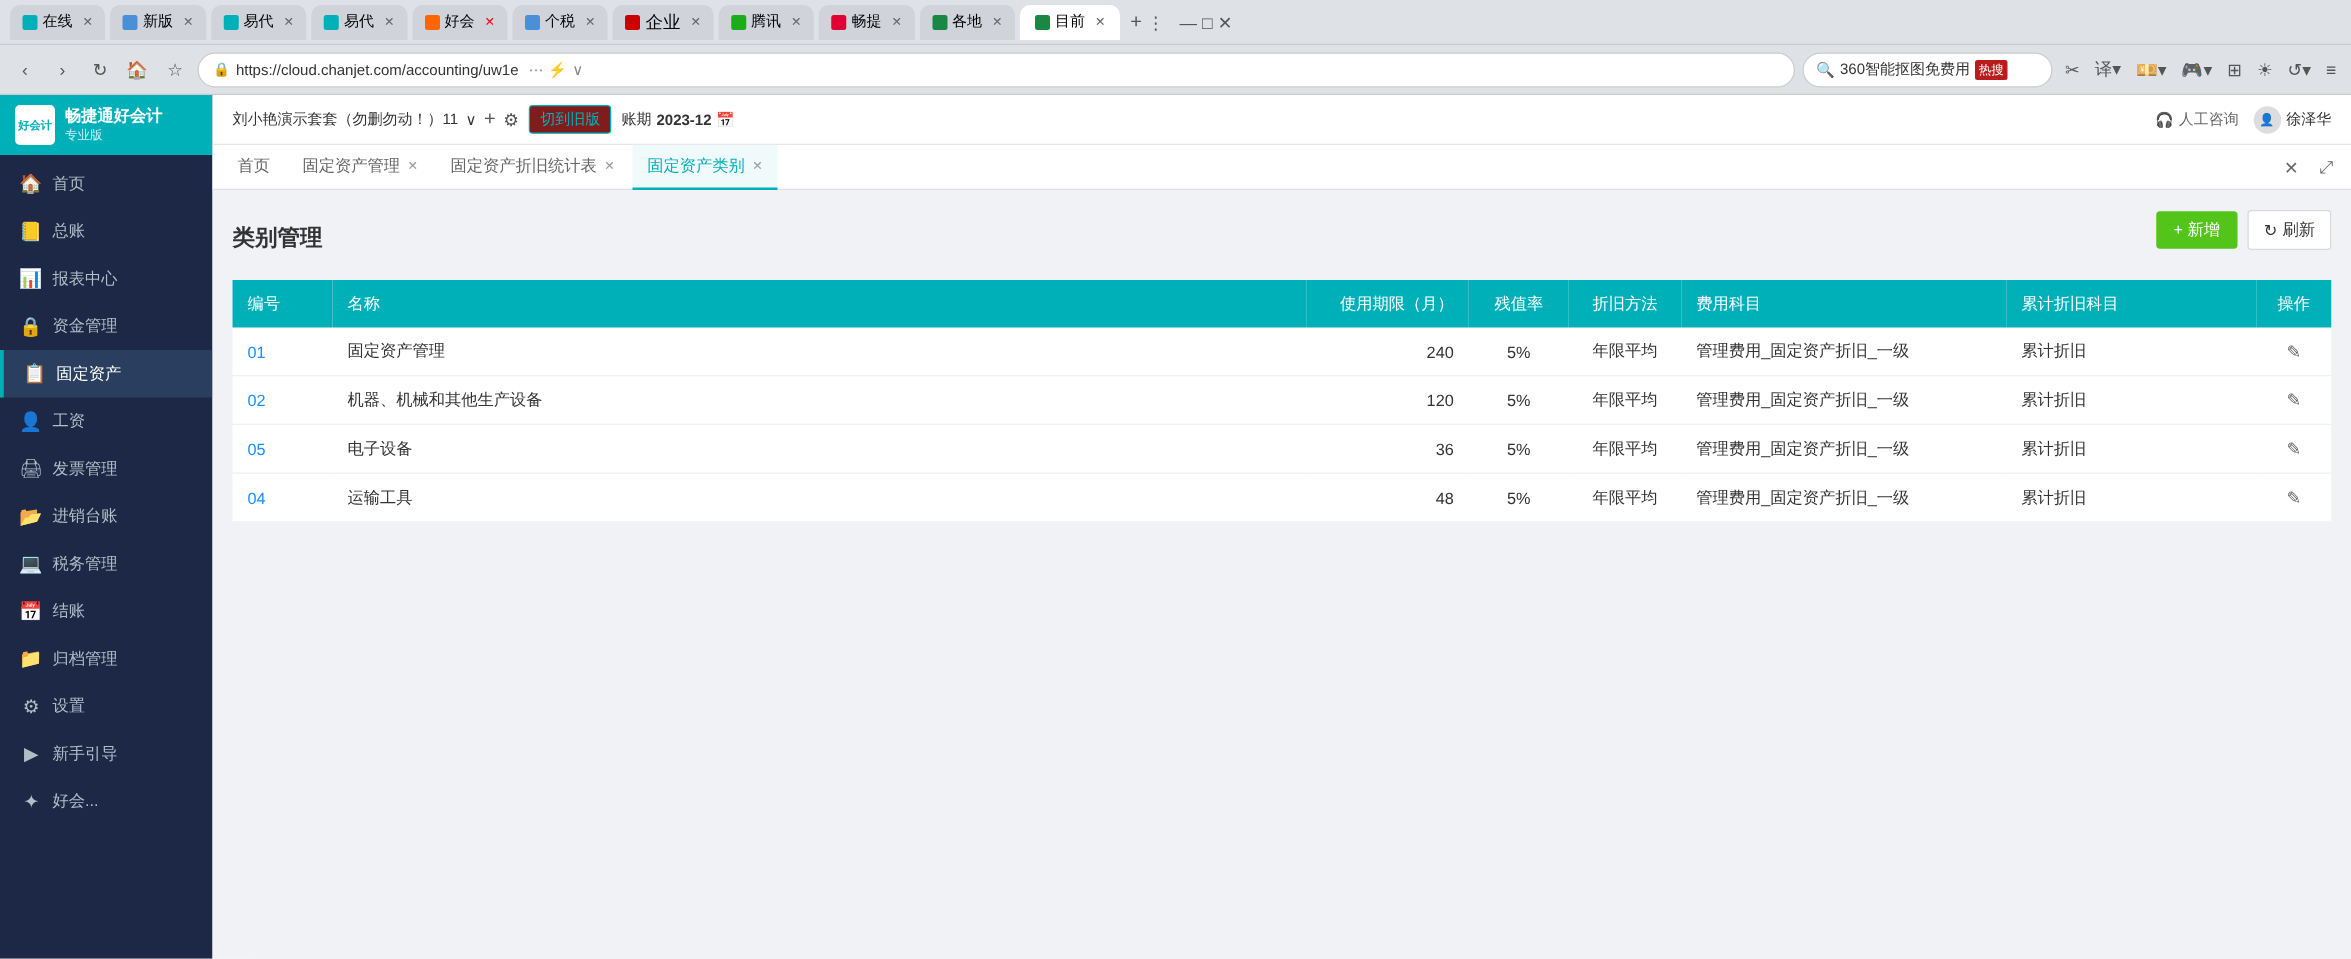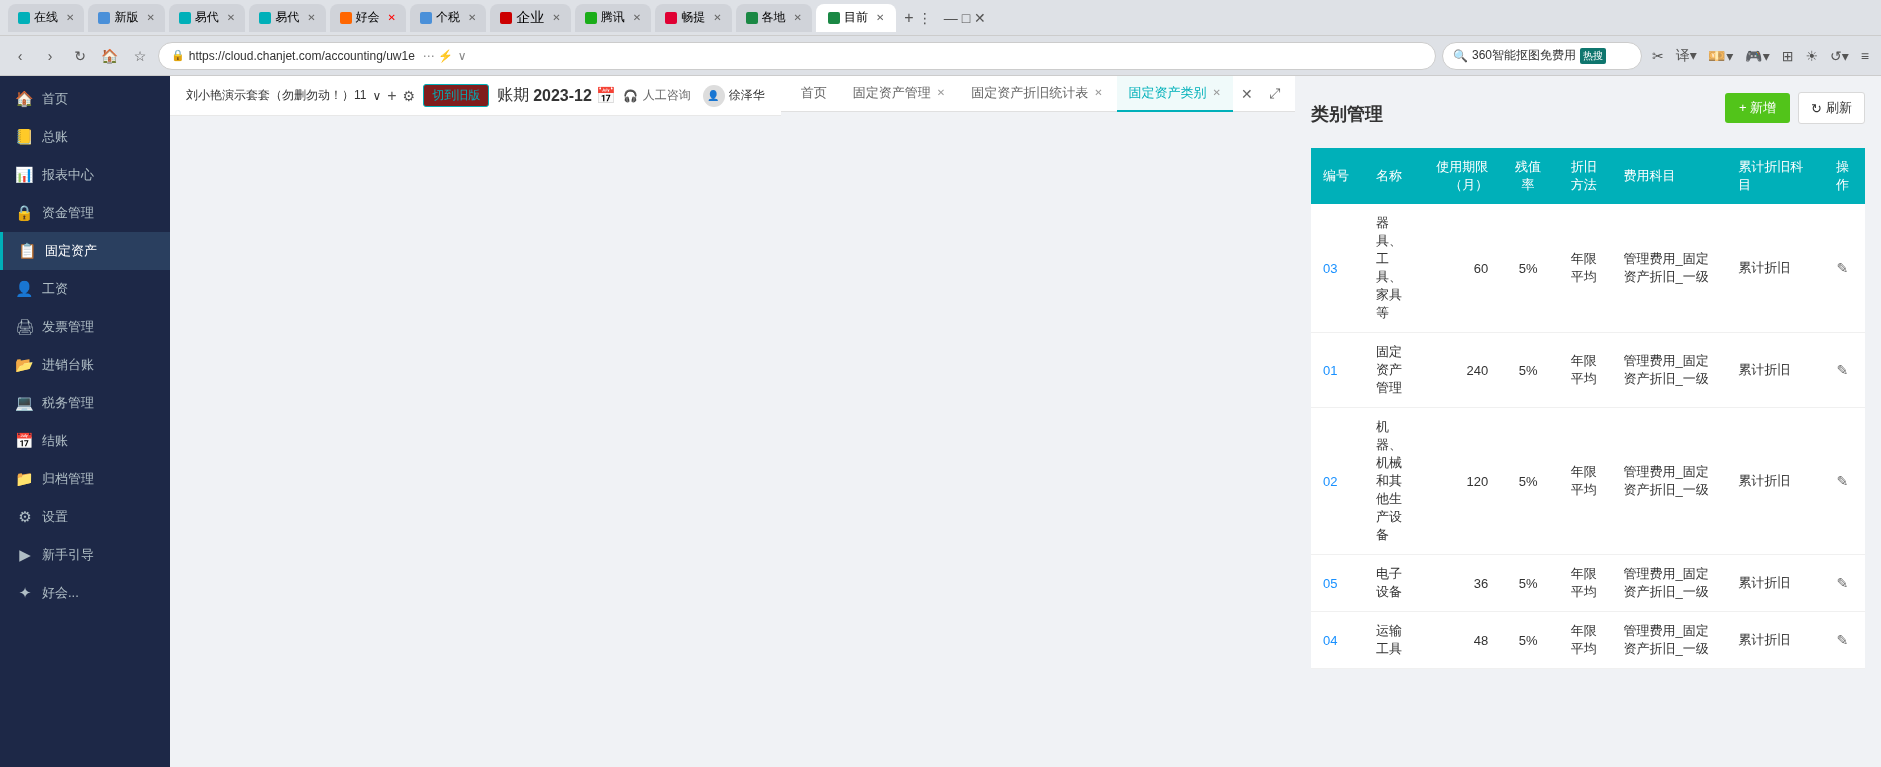--- a/index.html
+++ b/index.html
@@ -28,21 +28,21 @@
     .sidebar-logo { background: #00b0b9; padding: 8px 12px; display: flex; align-items: center; gap: 8px; }
     .logo-icon { width: 32px; height: 32px; background: #fff; border-radius: 4px; display: flex; align-items: center; justify-content: center; font-size: 10px; color: #00b0b9; font-weight: bold; }
     .logo-text { font-size: 13px; font-weight: bold; color: #fff; line-height: 1.2; }
     .logo-sub { font-size: 10px; color: rgba(255,255,255,0.8); }
     .sidebar-menu { flex: 1; overflow-y: auto; padding-top: 4px; }
     .menu-item { display: flex; align-items: center; gap: 8px; padding: 10px 16px; cursor: pointer; color: #b0bec5; font-size: 13px; transition: background 0.2s; }
     .menu-item.active { background: #2a3f5f; color: #fff; border-left: 3px solid #00b0b9; }
     .menu-icon { width: 18px; height: 18px; display: flex; align-items: center; justify-content: center; font-size: 15px; flex-shrink: 0; }
 
     
-    .main-content { flex: 1; display: flex; flex-direction: row; background: #f0f2f5; overflow: hidden; justify-content: flex-end; }
+    .main-content { flex: 1; display: flex; flex-direction: column; background: #f0f2f5; overflow: hidden; justify-content: flex-end; }
 
     
     .top-bar { background: #fff; height: 40px; display: flex; align-items: center; padding: 0 16px; border-bottom: 1px solid #e8e8e8; gap: 8px; }
     .account-info { display: flex; align-items: center; gap: 6px; font-size: 12px; color: #333; }
     .period-badge { border: 1px solid #ccc; border-radius: 3px; padding: 2px 8px; font-size: 12px; cursor: pointer; }
     .period-badge.active-period { background: #7f1d1d; border: 1px solid #00b0b9; color: #00b0b9; }
     .top-bar-right { margin-left: auto; display: flex; align-items: center; gap: 12px; }
     .service-btn { display: flex; align-items: center; gap: 4px; font-size: 12px; color: #666; cursor: pointer; }
     .user-info { display: flex; align-items: center; gap: 4px; font-size: 12px; color: #333; cursor: pointer; }
     .user-avatar { width: 22px; height: 22px; border-radius: 50%; background: #ddd; display: flex; align-items: center; justify-content: center; font-size: 10px; }
@@ -157,37 +157,46 @@
   <div class="url-bar">
     <span class="url-green">🔒</span>
     <span>https://cloud.chanjet.com/accounting/uw1e</span>
     <span style="margin-left:8px;font-size:12px;color:#888;">⋯</span>
     <span style="margin-left:4px;font-size:12px;color:#888;">⚡</span>
     <span style="margin-left:4px;font-size:12px;color:#888;">∨</span>
   </div>
   <div class="search-bar">
     <span>🔍</span>
     <span>360智能抠图免费用</span>
-    <span style="color:#ff4400;font-size:10px;background:#0f766e;color:#fff;padding:1px 3px;border-radius:2px;">热搜</span>
+    <span style="color:#ff4400;font-size:10px;background:#b91c1c;color:#fff;padding:1px 3px;border-radius:2px;">热搜</span>
   </div>
   <div class="toolbar-icons">
     <span class="toolbar-icon">✂</span>
     <span class="toolbar-icon">译▾</span>
     <span class="toolbar-icon">💴▾</span>
     <span class="toolbar-icon">🎮▾</span>
     <span class="toolbar-icon">⊞</span>
     <span class="toolbar-icon">☀</span>
     <span class="toolbar-icon">↺▾</span>
     <span class="toolbar-icon">≡</span>
   </div>
 </div>
 
 <div class="app-wrapper">
 
   <div class="sidebar">
+    <div class="sidebar-logo">
+      <div class="logo-icon">
+        <span style="font-size:9px;color:#00b0b9;font-weight:bold;">好会计</span>
+      </div>
+      <div>
+        <div class="logo-text">畅捷通好会计</div>
+        <div class="logo-sub">专业版</div>
+      </div>
+    </div>
     <div class="sidebar-menu">
       <div class="menu-item">
         <span class="menu-icon">🏠</span>
         <span>首页</span>
       </div>
       <div class="menu-item">
         <span class="menu-icon">📒</span>
         <span>总账</span>
       </div>
       <div class="menu-item">
@@ -244,21 +253,21 @@
   <div class="main-content">
 
     <div class="top-bar">
       <div class="account-info">
         <span>刘小艳演示套套（勿删勿动！）11</span>
         <span style="cursor:pointer;">∨</span>
         <span style="cursor:pointer;font-size:16px;color:#555;">+</span>
         <span style="cursor:pointer;font-size:14px;color:#555;">⚙</span>
       </div>
       <div class="period-badge active-period">切到旧版</div>
-      <div style="display:flex;align-items:center;gap:4px;font-size:16px;color:#333;">
+      <div style="display:flex;align-items:center;gap:4px;font-size:12px;color:#333;">
         <span>账期</span>
         <span style="font-weight:bold;">2023-12</span>
         <span style="cursor:pointer;">📅</span>
       </div>
       <div class="top-bar-right">
         <div class="service-btn">
           <span>🎧</span>
           <span>人工咨询</span>
         </div>
         <div class="user-info">
@@ -309,30 +318,20 @@
             <th>名称</th>
             <th style="text-align:right;width:130px;">使用期限（月）</th>
             <th style="text-align:center;width:80px;">残值率</th>
             <th style="text-align:center;width:90px;">折旧方法</th>
             <th style="width:260px;">费用科目</th>
             <th style="width:200px;">累计折旧科目</th>
             <th style="text-align:center;width:60px;">操作</th>
           </tr>
         </thead>
         <tbody id="table-body">
-        <tr>
-    <td><span class="code-link">03</span></td>
-    <td>器具、工具、家具等</td>
-    <td class="text-right">60</td>
-    <td class="text-center">5%</td>
-    <td class="text-center">年限平均</td>
-    <td>管理费用_固定资产折旧_一级</td>
-    <td>累计折旧</td>
-    <td class="text-center"><span class="edit-icon">✎</span></td>
-  </tr>
             <tr>
     <td><span class="code-link">01</span></td>
     <td>固定资产管理</td>
     <td class="text-right">240</td>
     <td class="text-center">5%</td>
     <td class="text-center">年限平均</td>
     <td>管理费用_固定资产折旧_一级</td>
     <td>累计折旧</td>
     <td class="text-center"><span class="edit-icon">✎</span></td>
   </tr>

